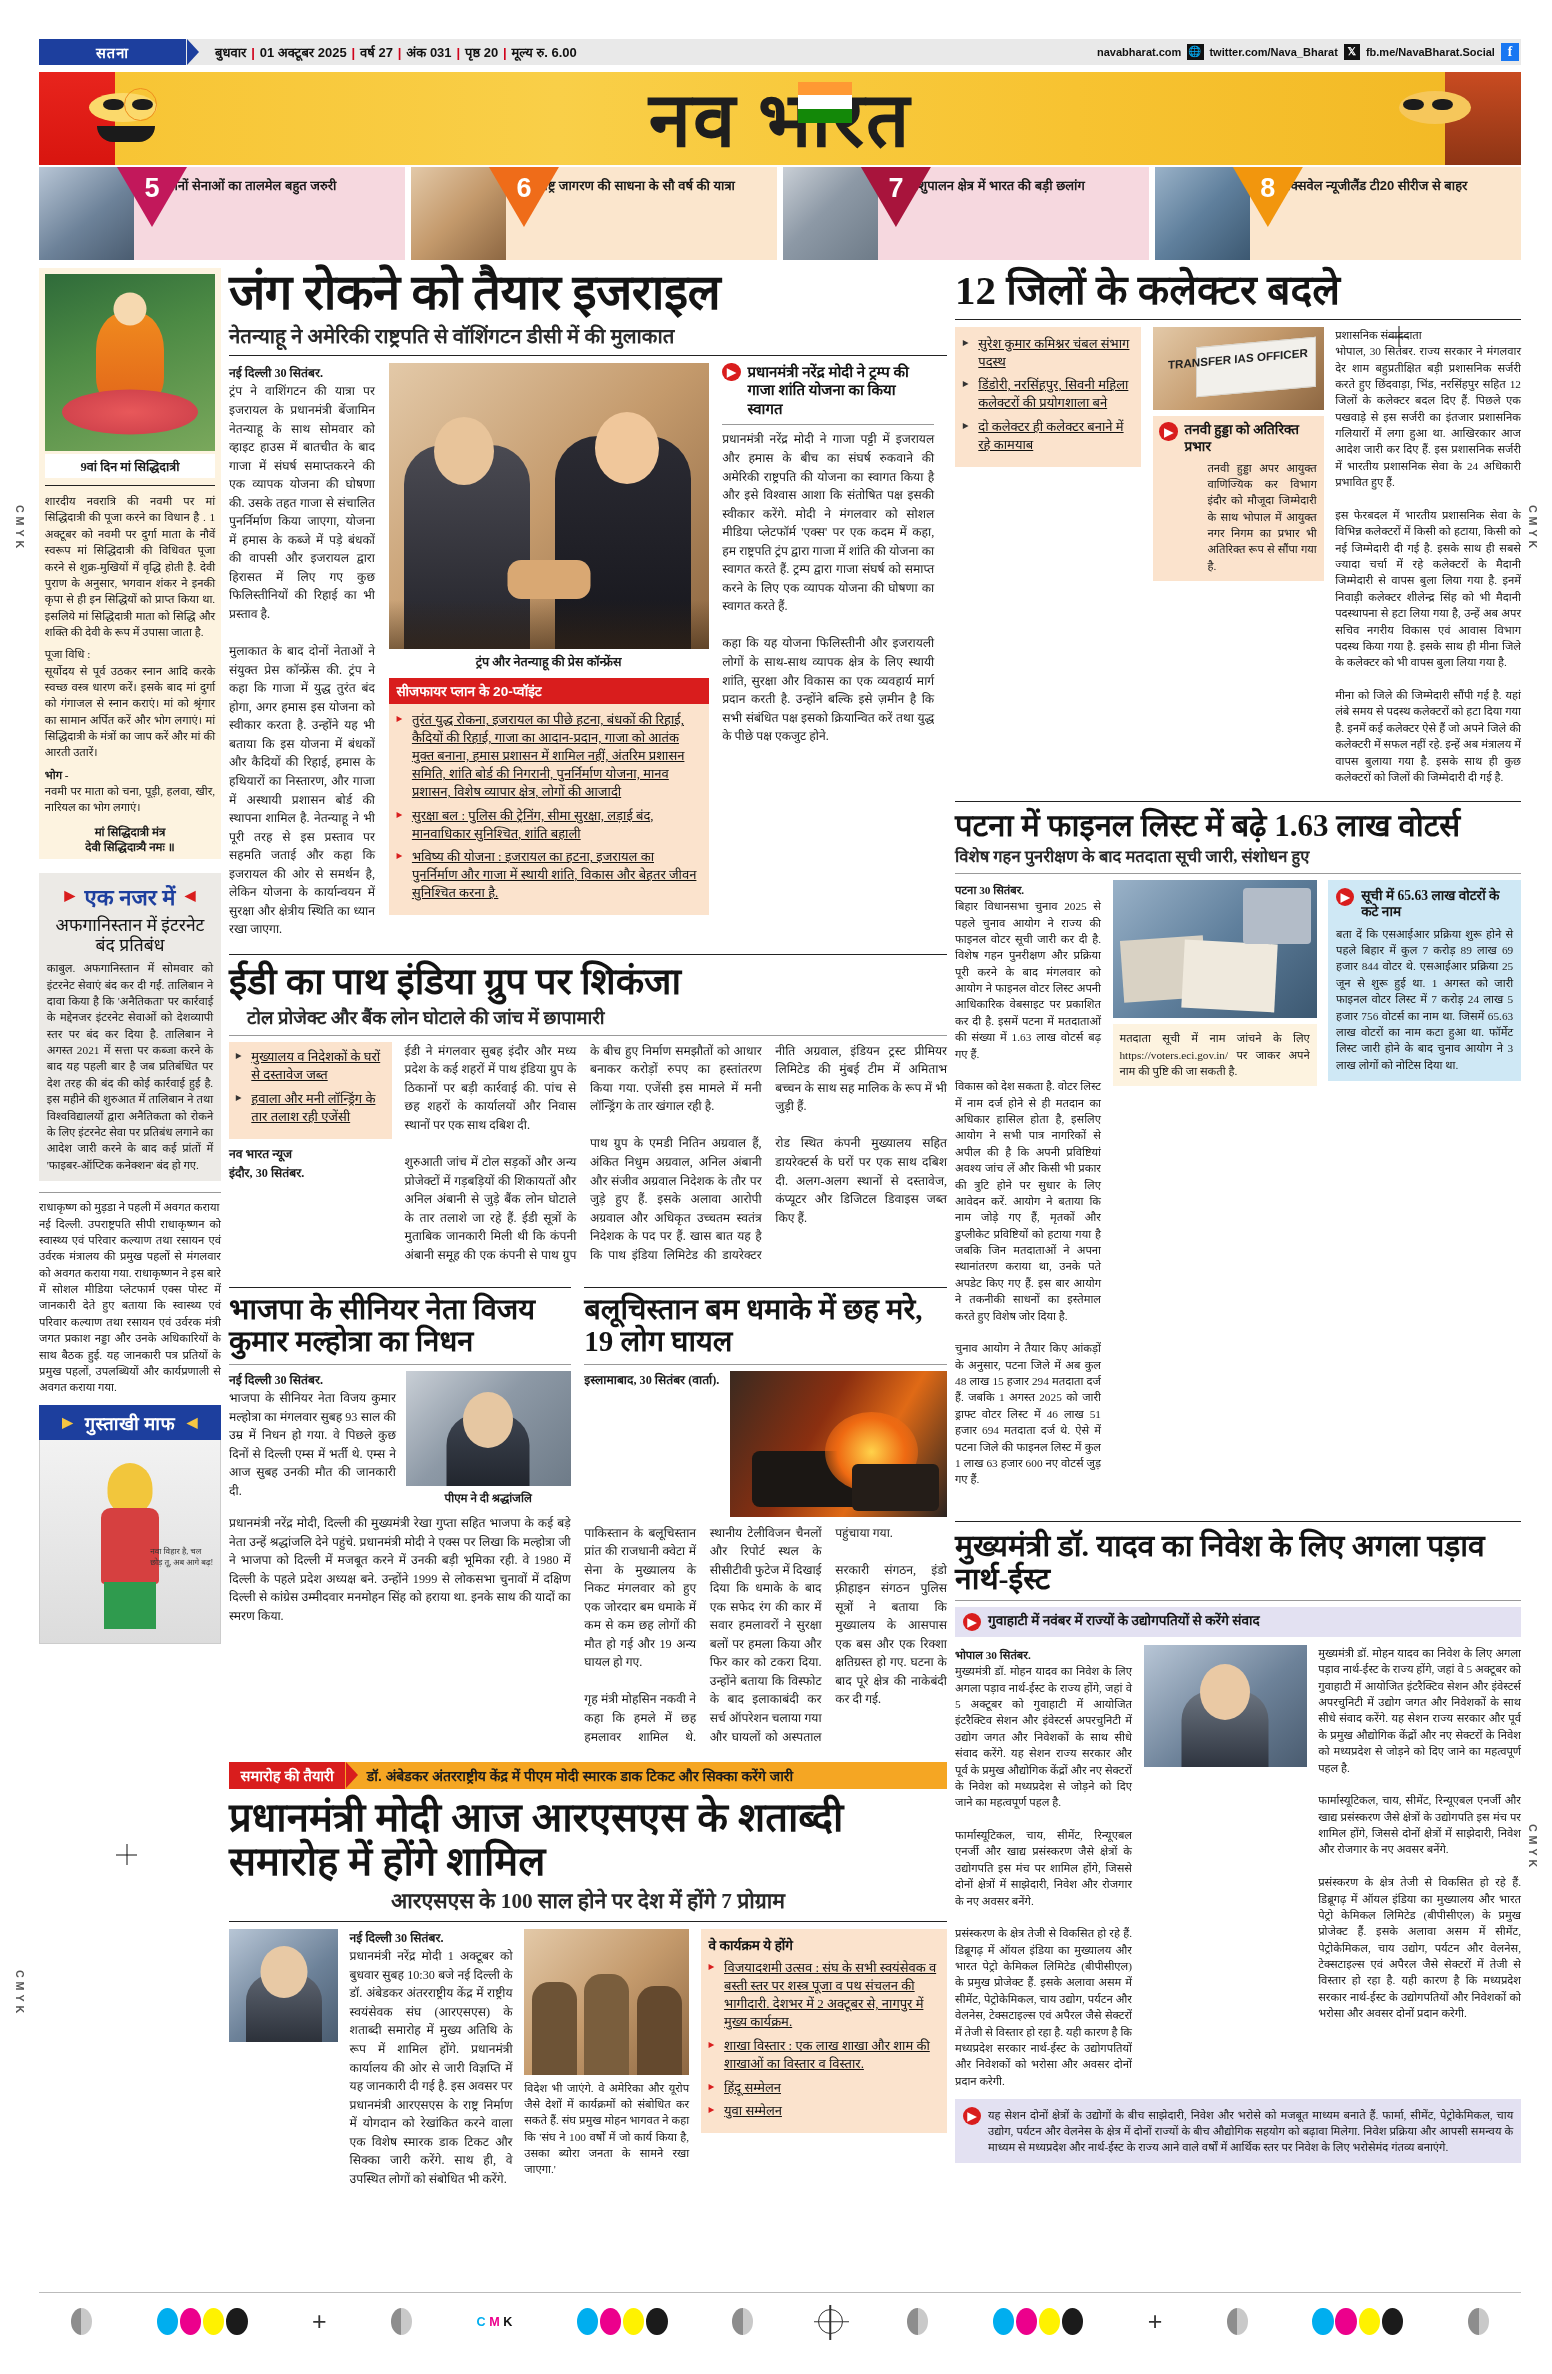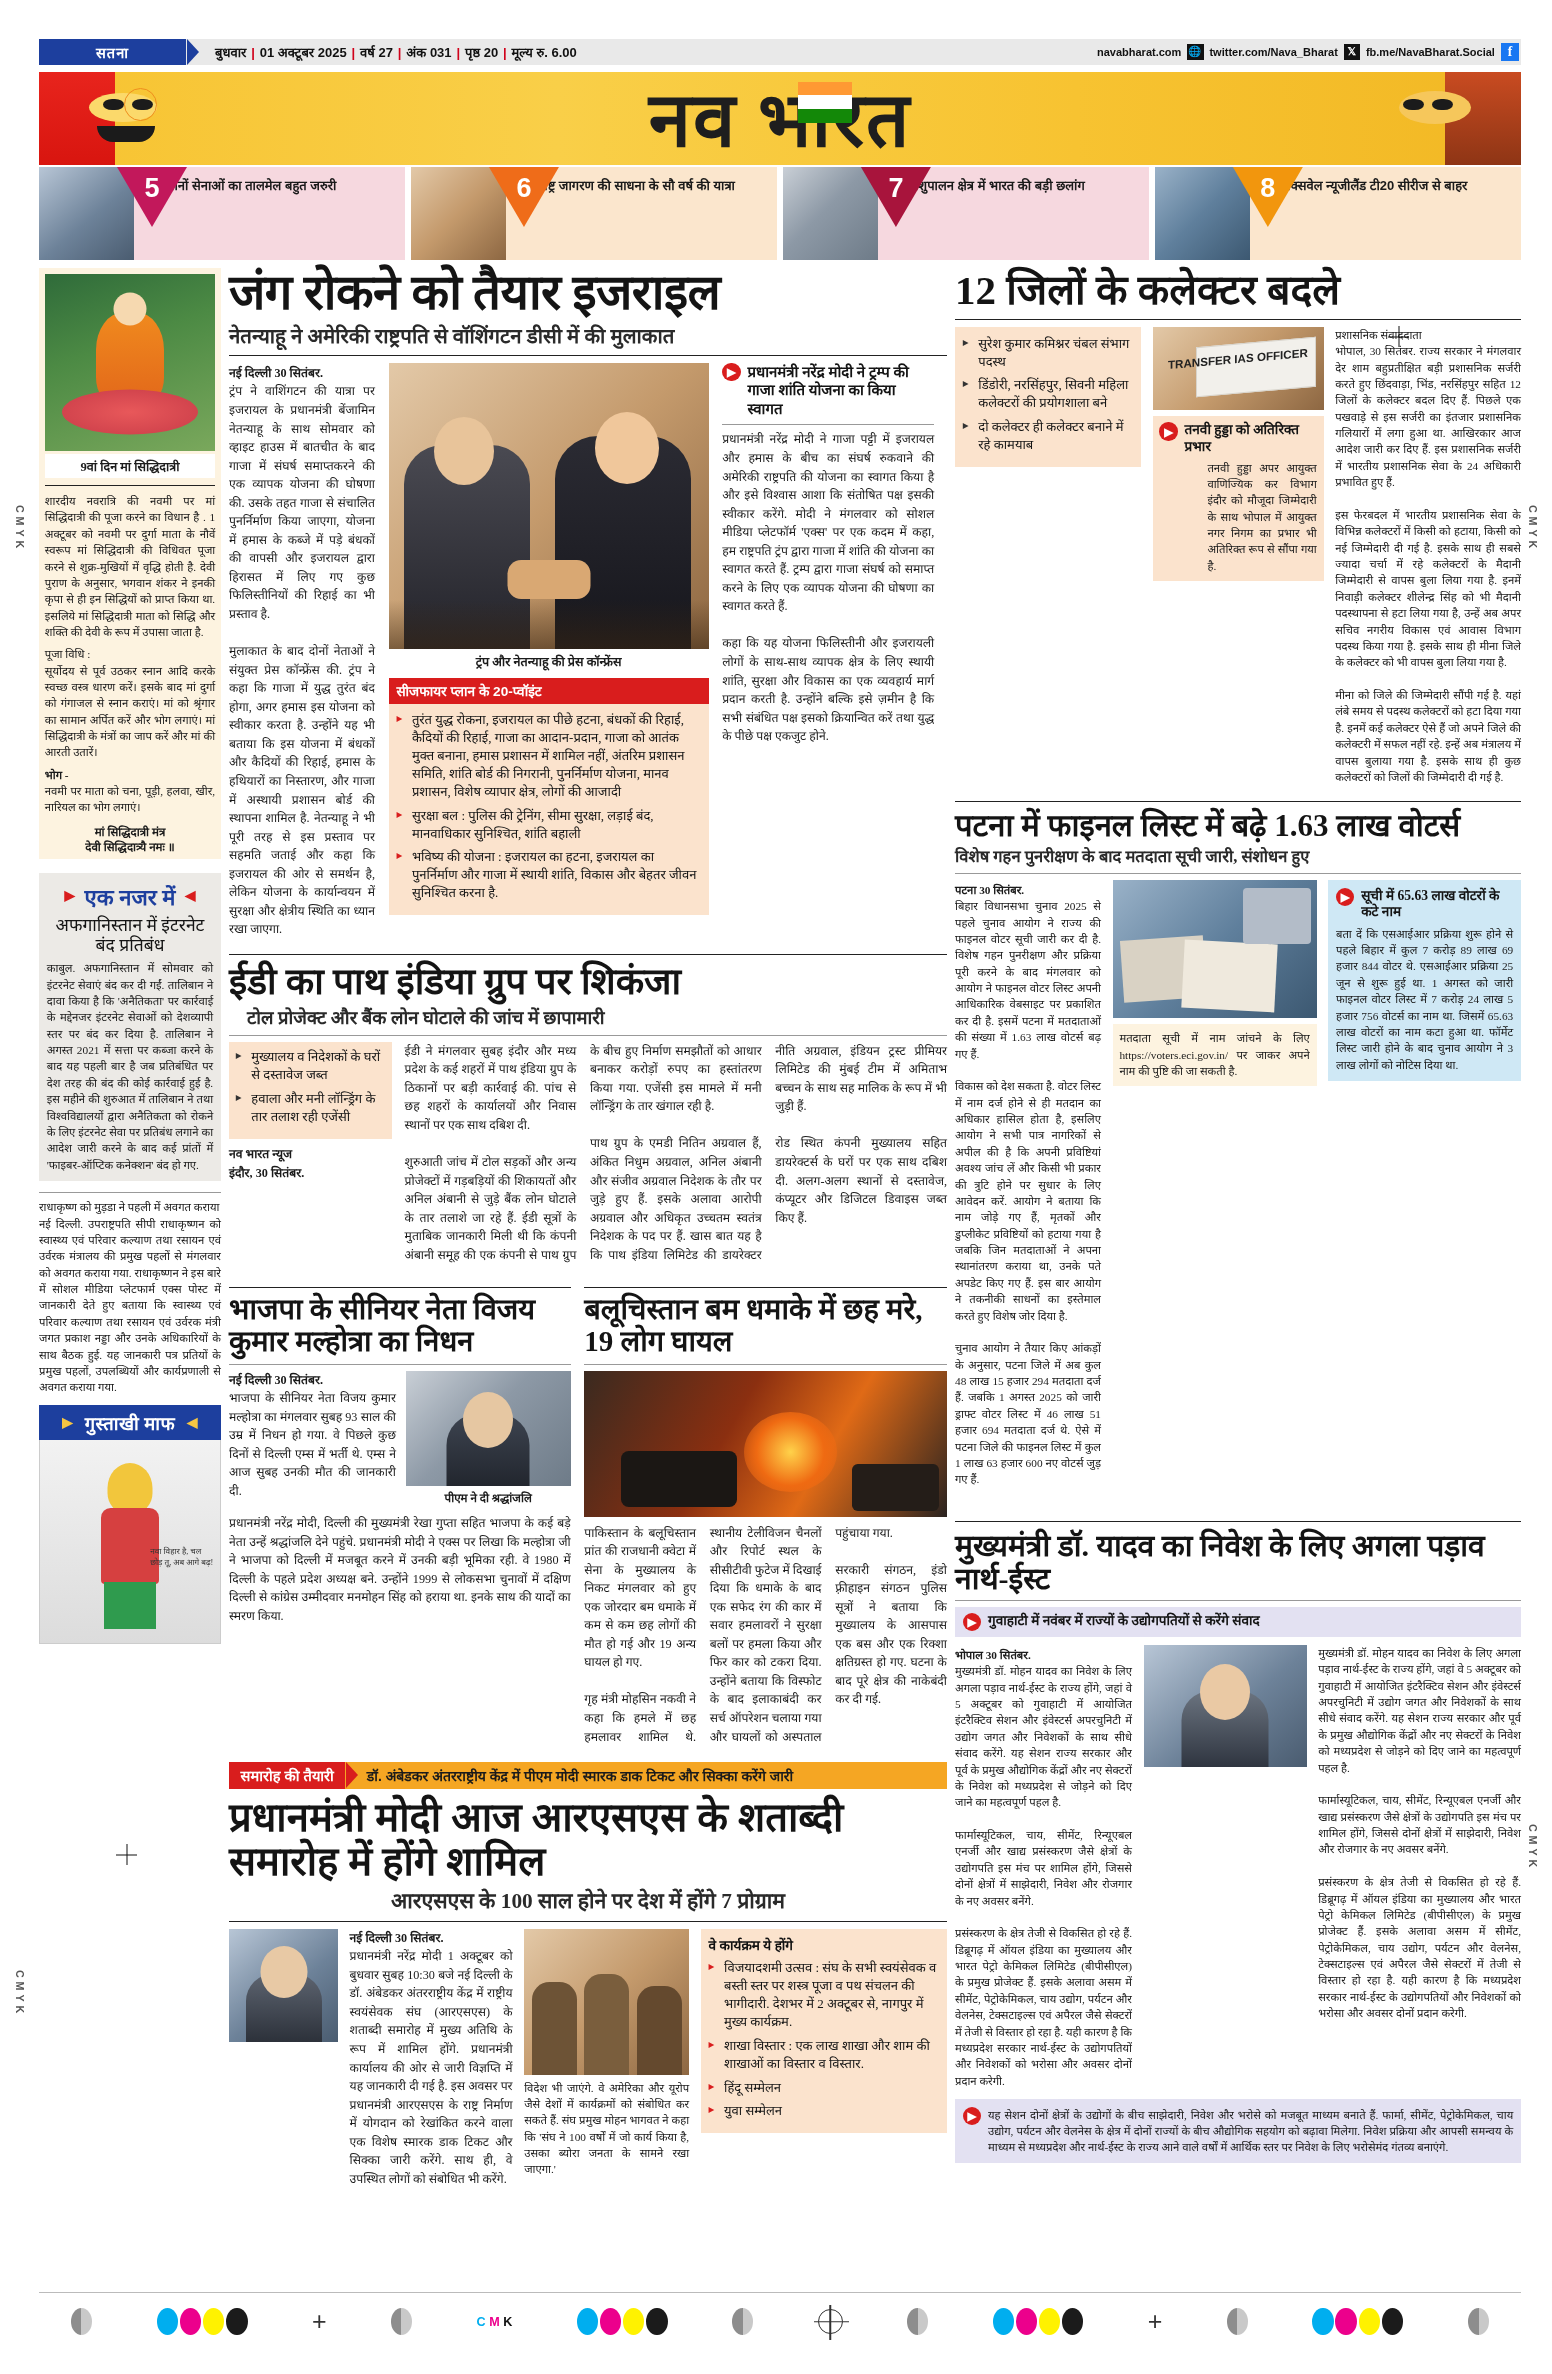--- a/index.html
+++ b/index.html
@@ -151,21 +151,21 @@
     font-weight:bold; font-size:18.4px; padding:4.9px 0; letter-spacing:0.5px;
     display:flex; align-items:center; justify-content:center; gap:11.6px;
   }
   .bluehead .ar { color:#f5c542; font-size:13.6px; }
   .sec-title-row {
     display:flex; align-items:center; justify-content:center; gap:9.7px;
     font-family:"Liberation Serif",serif; font-weight:bold; font-size:22px; color:#1d3f9e;
   }
   .sec-title-row .ar { color:#d91d1d; font-size:13.6px; }
 
-  .bullets { list-style:none; margin:0; padding:0; }
+  .bullets { list-style:none; margin:0; padding:0;text-decoration:underline; }
   .bullets li {
     position:relative; padding-left:15.5px; margin-bottom:5.8px;
     font-family:"Liberation Serif",serif; font-size:13px; line-height:1.38; color:#151515;
   }
   .bullets li:before {
     content:"\25B8"; position:absolute; left:0; top:0px; color:#333; font-size:11.6px;
   }
   .bullets.red li:before { color:#d91d1d; }
 
   .tintbox { background:#fae6d2; padding:8.7px 9.7px; }
@@ -443,20 +443,23 @@
             </div>
           </div>
           <div class="body-txt" style="margin-top:5.8px;">प्रधानमंत्री नरेंद्र मोदी, दिल्ली की मुख्यमंत्री रेखा गुप्ता सहित भाजपा के कई बड़े नेता उन्हें श्रद्धांजलि देने पहुंचे. प्रधानमंत्री मोदी ने एक्स पर लिखा कि मल्होत्रा जी ने भाजपा को दिल्ली में मजबूत करने में उनकी बड़ी भूमिका रही. वे 1980 में दिल्ली के पहले प्रदेश अध्यक्ष बने. उन्होंने 1999 से लोकसभा चुनावों में दक्षिण दिल्ली से कांग्रेस उम्मीदवार मनमोहन सिंह को हराया था. इनके साथ की यादों का स्मरण किया.</div>
         </div>
 
         <div style="width:363px;">
           <div class="rule" style="border-top-width:1.9px;"></div>
           <div class="hl-md">बलूचिस्तान बम धमाके में छह मरे, 19 लोग घायल</div>
           <div class="rule-thin"></div>
           <div style="display:flex;gap:9.7px;">
+            <div style="width:136px;">
+              <div class="body-txt" style="font-weight:bold;">इस्लामाबाद, 30 सितंबर (वार्ता).</div>
+            </div>
             <div style="flex:1;">
               <div class="photo fire" style="height:146px;">
                 <div style="position:absolute;left:10%;bottom:9.7px;width:116px;height:56px;background:#1b1714;border-radius:7.8px;"></div>
                 <div style="position:absolute;left:44%;bottom:25px;width:93px;height:80px;background:radial-gradient(circle,#ffd24a,#ef6a12 55%,rgba(239,106,18,0));border-radius:50%;"></div>
                 <div style="position:absolute;right:7.8px;bottom:5.8px;width:87px;height:47px;background:#241d18;border-radius:5.8px;"></div>
               </div>
             </div>
           </div>
           <div class="cols3" style="margin-top:6.8px;">
             <div class="body-txt" style="white-space:pre-line;">पाकिस्तान के बलूचिस्तान प्रांत की राजधानी क्वेटा में सेना के मुख्यालय के निकट मंगलवार को हुए एक जोरदार बम धमाके में कम से कम छह लोगों की मौत हो गई और 19 अन्य घायल हो गए.

